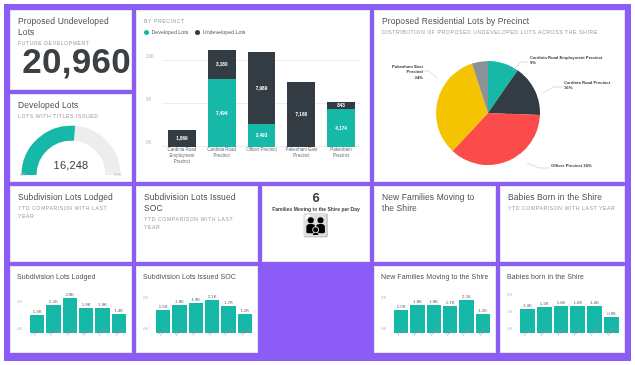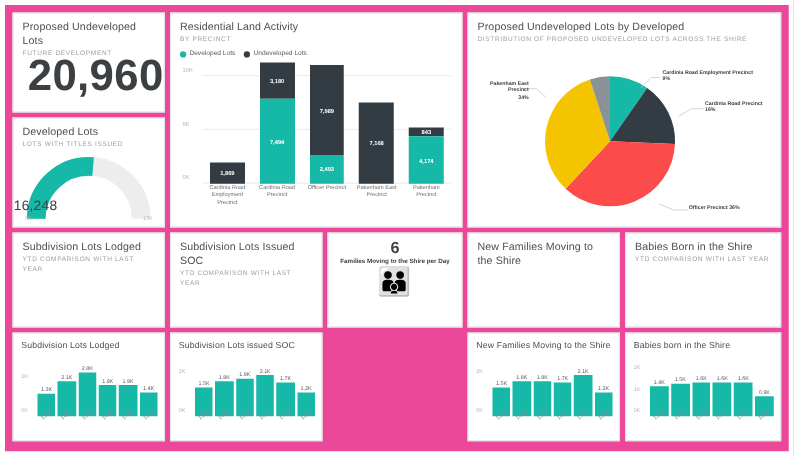--- a/index.html
+++ b/index.html
@@ -5,21 +5,21 @@
   * { box-sizing: border-box; margin: 0; padding: 0; }
   body {
     width: 635px; height: 365px;
     background: #ffffff;
     font-family: "Liberation Sans", sans-serif;
     overflow: hidden;
   }
   #dashboard {
     position: absolute; left: 4px; top: 4px;
     width: 627px; height: 357px;
-    background: #ec4899;
+    background: #8b5cf6;
     padding: 4px;
   }
   .card {
     position: absolute;
     background: #ffffff;
     border: 1px solid #e3e6e8;
   }
   .c-title {
     font-size: 8.5px; color: #4a4f54; font-weight: 400;
     letter-spacing: 0.1px; line-height: 11px;
@@ -35,21 +35,21 @@
     position: absolute; left: 0; right: 0; top: 30px;
     text-align: right; font-size: 35px; color: #3c4043;
     font-weight: 700; letter-spacing: 0.3px;
   }
 
   
   .gauge-wrap { position: absolute; left: 0; right: 0; top: 28px; height: 56px; }
   .gauge-svg { display: block; margin: 0 auto; }
   .gauge-val {
     position: absolute; left: 0; right: 0; top: 36px;
-    text-align: left; font-size: 11px; color: #3c4043;
+    text-align: center; font-size: 11px; color: #3c4043;
     letter-spacing: 0.2px;
   }
   .gauge-min { position: absolute; left: 9px;  bottom: 2px; font-size: 4.3px; color: #b0b5ba; }
   .gauge-max { position: absolute; right: 9px; bottom: 2px; font-size: 4.3px; color: #b0b5ba; }
 
   
   .legend { display: flex; gap: 7px; align-items: center; margin-top: 4px; }
   .legend span.dot { width: 5px; height: 5px; border-radius: 50%; display: inline-block; margin-right: 2.5px; }
   .legend-item { display: flex; align-items: center; font-size: 5.3px; color: #55595e; }
 
@@ -119,21 +119,20 @@
         <path d="M10,52 A42,42 0 0 1 55.5,10.3" fill="none" stroke="#16b8a8" stroke-width="15"></path>
       </svg>
       <div class="gauge-val">16,248</div>
       <div class="gauge-min">0K</div>
       <div class="gauge-max">17K</div>
     </div>
   </div>
 
   <div class="card" style="left:132px; top:6px; width:234px; height:172px;">
     <div class="pad">
-      <div class="c-title">Residential Land Activity</div>
       <div class="c-sub">BY PRECINCT</div>
       <div class="legend">
         <div class="legend-item">
           <span class="dot" style="background:#16b8a8"></span>
           <span>Developed Lots</span>
         </div>
         <div class="legend-item">
           <span class="dot" style="background:#323c42"></span>
           <span>Undeveloped Lots</span>
         </div>
@@ -200,21 +199,21 @@
         <div class="xlab">Cardinia Road Precinct</div>
         <div class="xlab">Officer Precinct</div>
         <div class="xlab">Pakenham East Precinct</div>
         <div class="xlab">Pakenham Precinct</div>
       </div>
     </div>
   </div>
 
   <div class="card" style="left:370px; top:6px; width:251px; height:172px;">
     <div class="pad">
-      <div class="c-title">Proposed Undeveloped Lots by Developed</div>
+      <div class="c-title">Proposed Residential Lots by Precinct</div>
       <div class="c-sub">DISTRIBUTION OF PROPOSED UNDEVELOPED LOTS ACROSS THE SHIRE</div>
     </div>
     <div class="pie-wrap">
       <svg width="251" height="146" viewBox="0 0 251 146">
         <g transform="translate(113,78)">
 
           <path d="M0,0 L0,-52 A52,52 0 0,1 29.7,-42.7 Z" fill="#16b8a8"></path>
 
           <path d="M0,0 L29.7,-42.7 A52,52 0 0,1 51.97,2.1 Z" fill="#323c42"></path>
 

